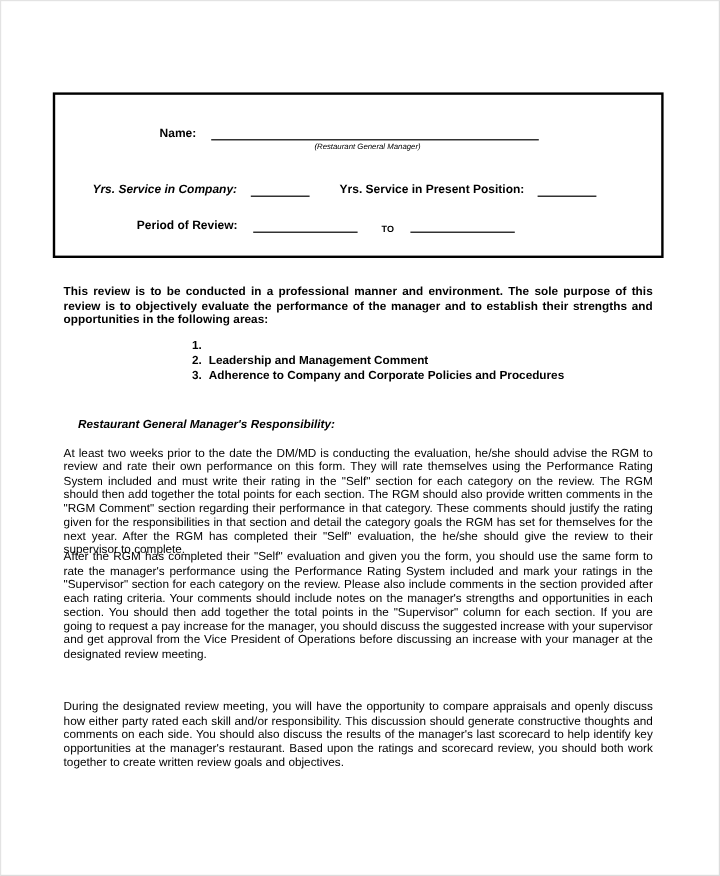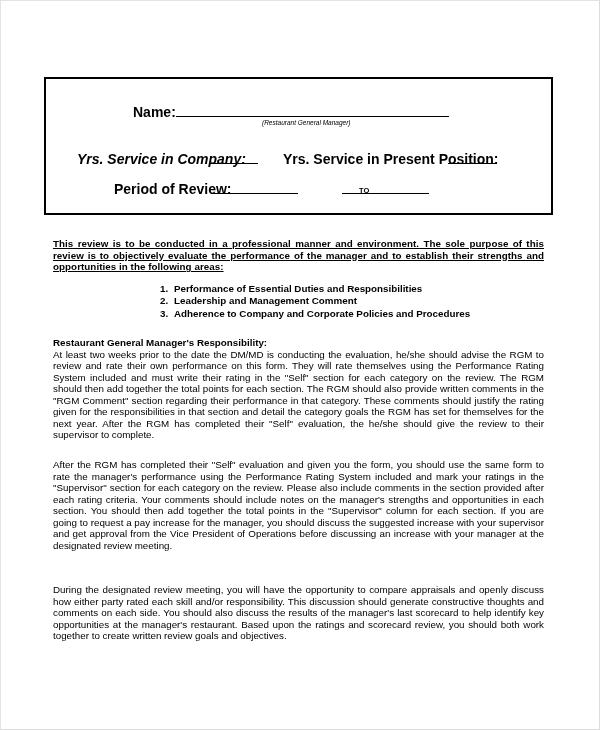--- a/index.html
+++ b/index.html
@@ -10,39 +10,39 @@
     .page-frame {
       position: absolute; left: 0; top: 0; width: 598px; height: 728px;
       border-top: 1px solid #e3e3e3; border-left: 1px solid #e3e3e3;
       border-right: 2px solid #dcdcdc; border-bottom: 2px solid #dcdcdc;
       box-sizing: content-box; pointer-events: none;
     }
     .header-box {
       position: absolute; left: 44px; top: 77px; width: 505px; height: 134px;
       border: 2px solid #000; box-sizing: content-box;
     }
-    .lbl { position: absolute; font-size: 14px; font-weight: bold; white-space: nowrap; line-height: 12px; }
+    .lbl { position: absolute; font-size: 10px; font-weight: bold; white-space: nowrap; line-height: 12px; }
     .uline { position: absolute; height: 0; border-top: 1px solid #000; }
     .sub { position: absolute; font-size: 6.5px; font-style: italic; white-space: nowrap; line-height: 8px; }
     .to-lbl { position: absolute; font-size: 7.5px; font-weight: bold; line-height: 10px; }
 
     .body-text {
       position: absolute; left: 53px; width: 491px; font-size: 9.8px; line-height: 11.6px;
       text-align: justify;
     }
-    .intro { top: 238px; font-weight: bold; letter-spacing: 0.05px; text-decoration: underline; }
+    .intro { top: 238px; font-weight: bold; letter-spacing: 0.05px; }
     .intro-list {
       position: absolute; left: 160px; top: 283px; margin: 0; padding: 0; list-style: none;
       font-size: 9.8px; font-weight: bold; line-height: 12.4px;
     }
     .intro-list li { display: flex; }
     .intro-list .num { width: 14px; display: inline-block; }
 
     .section { position: absolute; left: 53px; width: 491px; font-size: 9.8px; line-height: 11.5px; }
-    .section h3 { margin: 0; font-size: 9.8px; font-weight: bold; line-height: 11.5px; }
+    .section h3 { margin: 12px; font-size: 9.8px; font-weight: bold; line-height: 11.5px; font-style: italic; }
     .section p { margin: 0; text-align: justify; text-align-last: left; }
     .sec1 { top: 337px; }
     .sec2 { top: 459px; }
     .sec3 { top: 584px; }
   </style>
 </head>
 <body>
 
 <div class="page-frame"></div>
 
@@ -52,29 +52,28 @@
 <div class="uline" style="left:176px; top:116px; width:273px;"></div>
 <span class="sub" style="left:262px; top:119px;">(Restaurant General Manager)</span>
 
 <span class="lbl" style="left:77px; top:153px;font-style:italic;">Yrs. Service in Company:</span>
 <div class="uline" style="left:209px; top:163px; width:49px;"></div>
 <span class="lbl" style="left:283px; top:153px;">Yrs. Service in Present Position:</span>
 <div class="uline" style="left:448px; top:163px; width:49px;"></div>
 
 <span class="lbl" style="left:114px; top:183px;">Period of Review:</span>
 <div class="uline" style="left:211px; top:193px; width:87px;"></div>
-<span class="to-lbl" style="left:318px; top:186px;margin-left:41px;">TO</span>
+<span class="to-lbl" style="left:318px; top:186px;">TO</span>
 <div class="uline" style="left:342px; top:193px; width:87px;"></div>
 
 <div class="body-text intro">This review is to be conducted in a professional manner and environment.  The sole purpose of this review is to objectively evaluate the performance of the manager and to establish their strengths and opportunities in the following areas:</div>
 
 <ol class="intro-list">
   <li>
     <span class="num">1.</span>
-    <span>Performance of Essential Duties and Responsibilities</span>
   </li>
   <li>
     <span class="num">2.</span>
     <span>Leadership and Management Comment</span>
   </li>
   <li>
     <span class="num">3.</span>
     <span>Adherence to Company and Corporate Policies and Procedures</span>
   </li>
 </ol>

